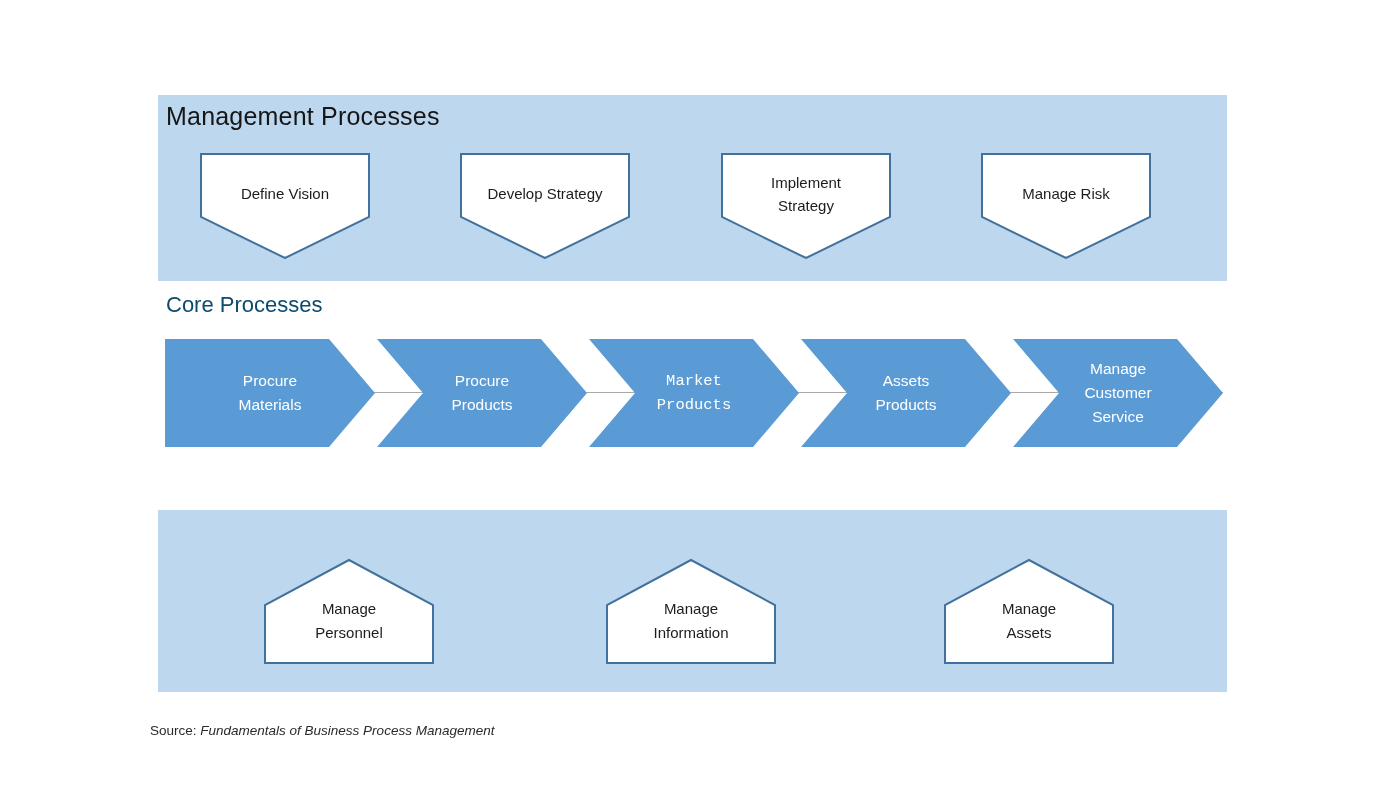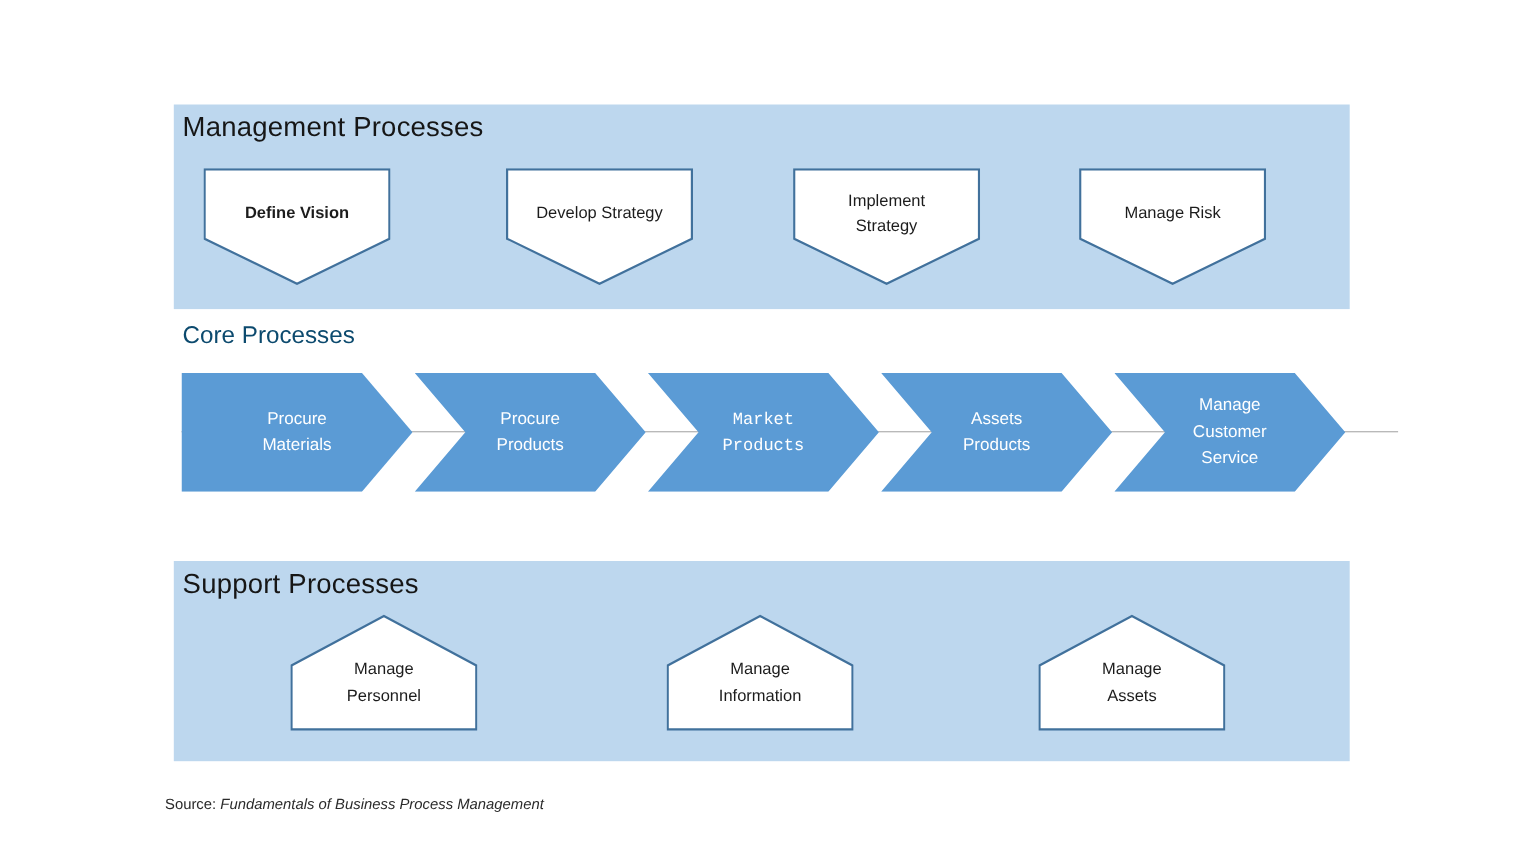--- a/index.html
+++ b/index.html
@@ -46,21 +46,21 @@
     white-space:pre-line;
   }
   .pent-down{height:106px;top:58px;}
   .pent-down .shape-label{padding-bottom:24px;}
   .pent-up{height:107px;top:48px;}
   .pent-up .shape-label{padding-top:18px;}
 
   #core-row{
     position:absolute;
     left:165px;top:339px;
-    width:1058px;height:108px;padding-left:48px;
+    width:1058px;height:108px;
   }
   #core-connector{
     position:absolute;
     left:0;top:53px;width:100%;height:1px;
     background:#a9a9a9;
     z-index:0;
   }
   .chevron{
     position:absolute;
     top:0;width:210px;height:108px;
@@ -86,21 +86,21 @@
   #source-line .src-italic{font-style:italic;}
 </style>
 </head>
 <body>
 
 <div id="page">
 
   <div class="band" id="management-band">
     <div class="band-title">Management Processes</div>
 
-    <div class="shape pent-down" style="left:27px;font-weight:bold;">
+    <div class="shape pent-down" style="left:42px;">
       <svg viewBox="0 0 170 106" preserveAspectRatio="none">
         <polygon points="1,1 169,1 169,64 85,105 1,64" fill="#ffffff" stroke="#41719C" stroke-width="2"></polygon>
       </svg>
       <div class="shape-label">Define Vision</div>
     </div>
 
     <div class="shape pent-down" style="left:302px;">
       <svg viewBox="0 0 170 106" preserveAspectRatio="none">
         <polygon points="1,1 169,1 169,64 85,105 1,64" fill="#ffffff" stroke="#41719C" stroke-width="2"></polygon>
       </svg>
@@ -164,21 +164,20 @@
       <svg viewBox="0 0 210 108" preserveAspectRatio="none">
         <polygon points="0,0 164,0 210,54 164,108 0,108 46,54" fill="#5B9BD5"></polygon>
       </svg>
       <div class="chevron-label">Manage
 Customer
 Service</div>
     </div>
   </div>
 
   <div class="band" id="support-band">
-    <div class="band-title">Support Processes</div>
 
     <div class="shape pent-up" style="left:106px;">
       <svg viewBox="0 0 170 107" preserveAspectRatio="none">
         <polygon points="85,2 169,47 169,105 1,105 1,47" fill="#ffffff" stroke="#41719C" stroke-width="2"></polygon>
       </svg>
       <div class="shape-label">Manage
 Personnel</div>
     </div>
 
     <div class="shape pent-up" style="left:448px;">

